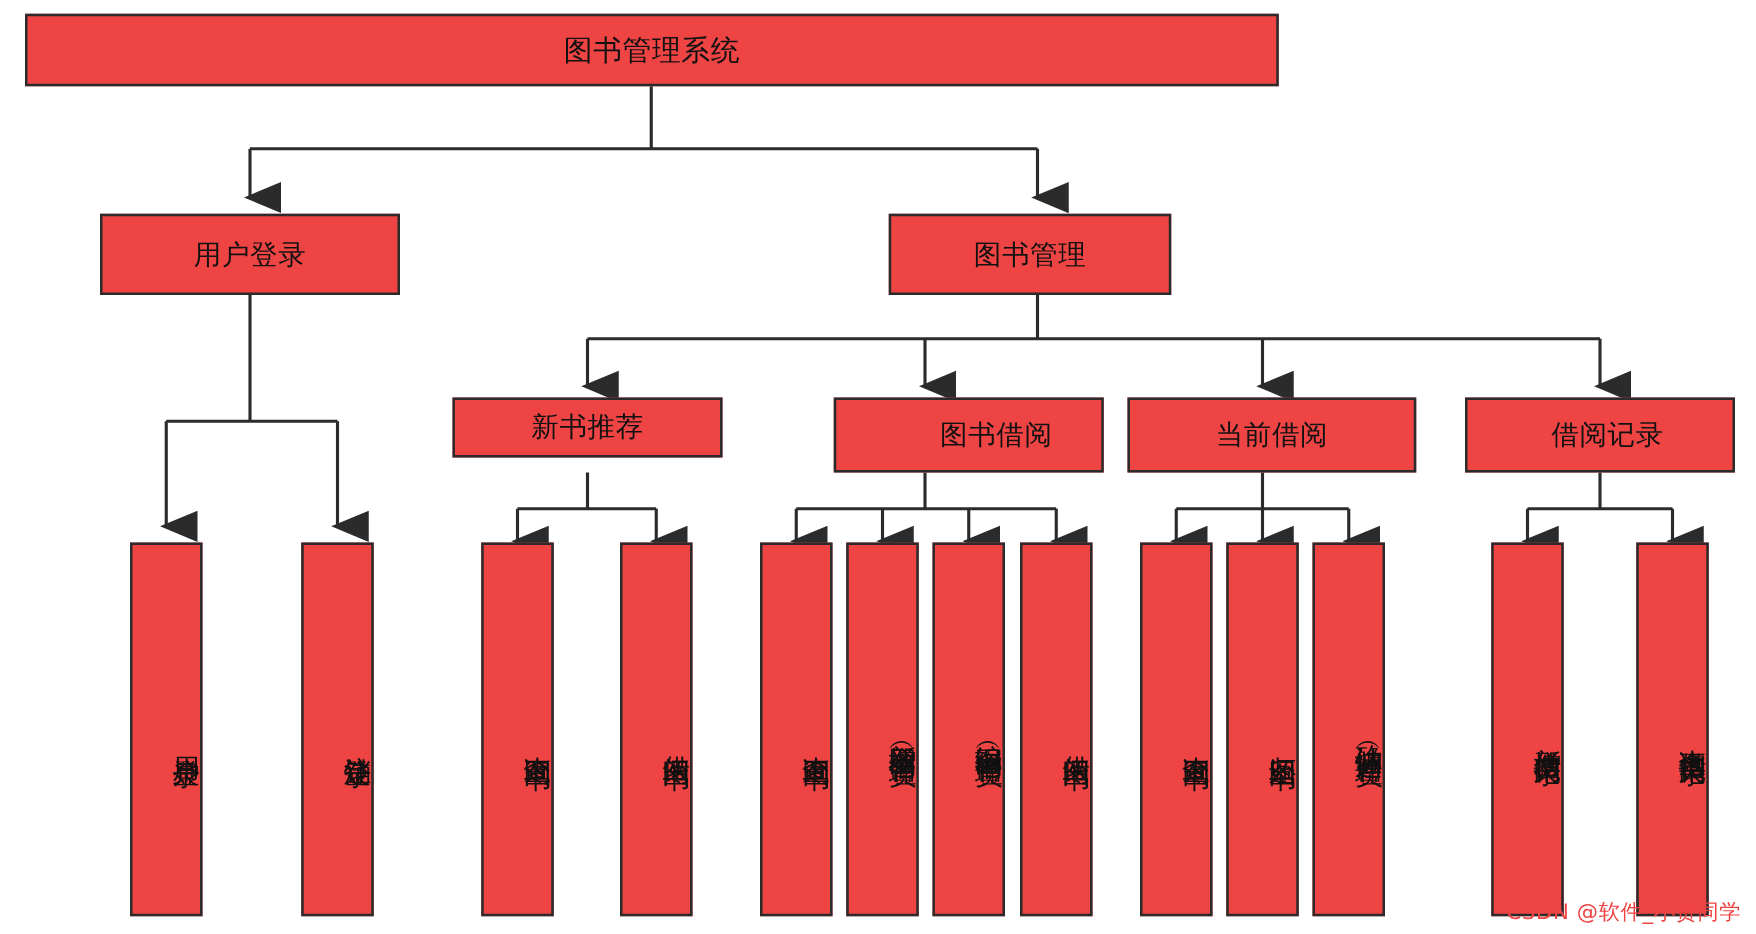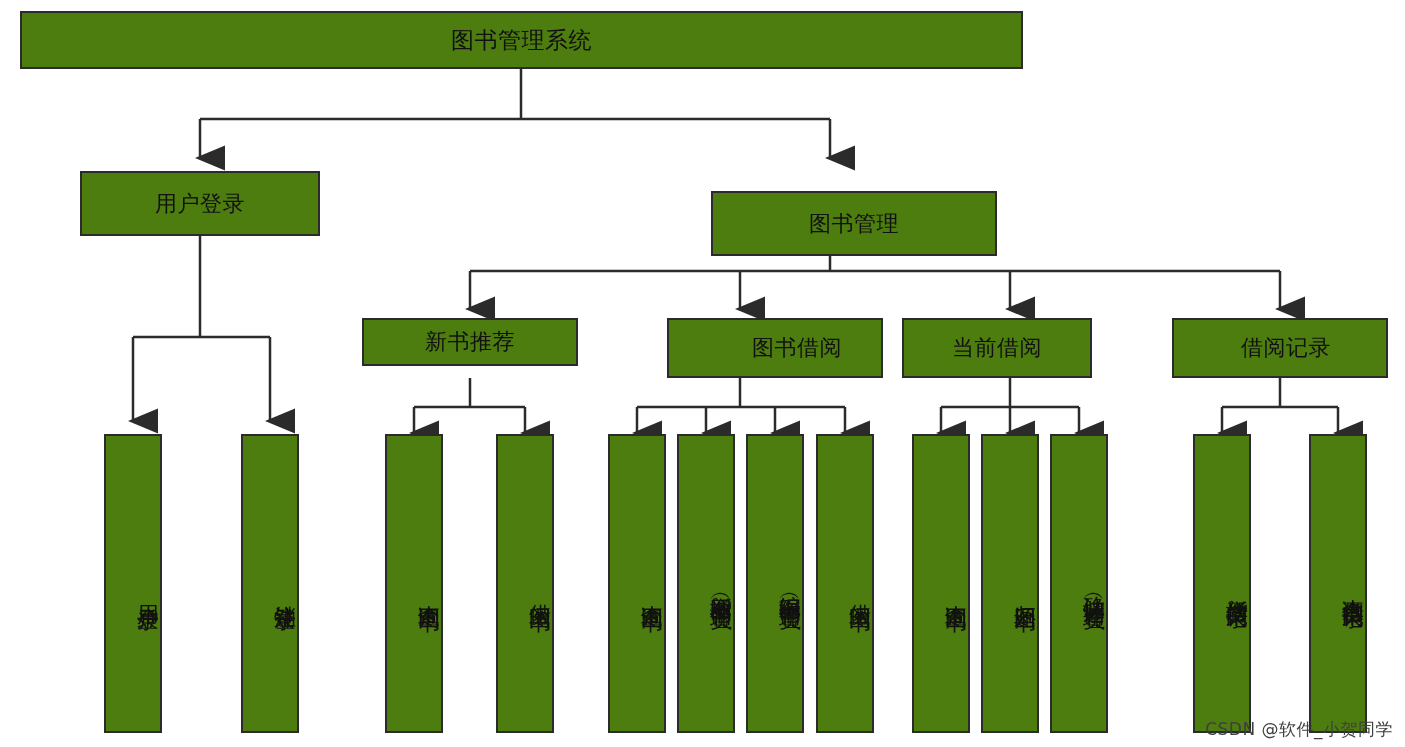--- a/index.html
+++ b/index.html
@@ -19,21 +19,21 @@
   #wires{
     position:absolute;
     left:0; top:0;
     width:1405px; height:747px;
     pointer-events:none;
   }
   
   .node{
     position:absolute;
     box-sizing:border-box;
-    background:#4d7c0f;
+    background:#ef4444;
     border:2.5px solid #2b2b2b;
     display:flex;
     align-items:center;
     justify-content:center;
     text-align:left;
     color:#111111;
     letter-spacing:0.5px;
   }
   .node.root{
     font-size:23px;
@@ -58,21 +58,21 @@
   .leaf-text{
     display:block;
     white-space:normal;
   }
   
   #watermark{
     position:absolute;
     right:12px;
     bottom:6px;
     font-size:17px;
-    color:#404040;
+    color:#ef4444;
     letter-spacing:0.5px;
     user-select:none;
     white-space:nowrap;
   }
 </style>
 </head>
 <body>
 
 <div id="canvas">
 
@@ -127,33 +127,33 @@
   </svg>
 
   <div class="node root" style="left:20px; top:11px; width:1003px; height:58px;">
     <span>图书管理系统</span>
   </div>
 
   <div class="node branch" style="left:80px; top:171px; width:240px; height:65px;">
     <span>用户登录</span>
   </div>
 
-  <div class="node branch" style="left:711px; top:171px; width:286px; height:65px;margin-top:20px;">
+  <div class="node branch" style="left:711px; top:171px; width:226px; height:65px;">
     <span>图书管理</span>
   </div>
 
   <div class="node branch" style="left:362px; top:318px; width:216px; height:48px;">
     <span>新书推荐</span>
   </div>
 
   <div class="node branch" style="left:667px; top:318px; width:216px; height:60px;padding-left:44px;">
     <span>图书借阅</span>
   </div>
 
-  <div class="node branch" style="left:902px; top:318px; width:190px; height:60px;">
+  <div class="node branch" style="left:902px; top:318px; width:231px; height:60px;">
     <span>当前借阅</span>
   </div>
 
   <div class="node branch" style="left:1172px; top:318px; width:216px; height:60px;padding-left:12px;">
     <span>借阅记录</span>
   </div>
 
   <div class="node leaf" style="left:104px; top:434px; width:58px; height:299px;">
     <span class="leaf-text">用户登录</span>
   </div>

